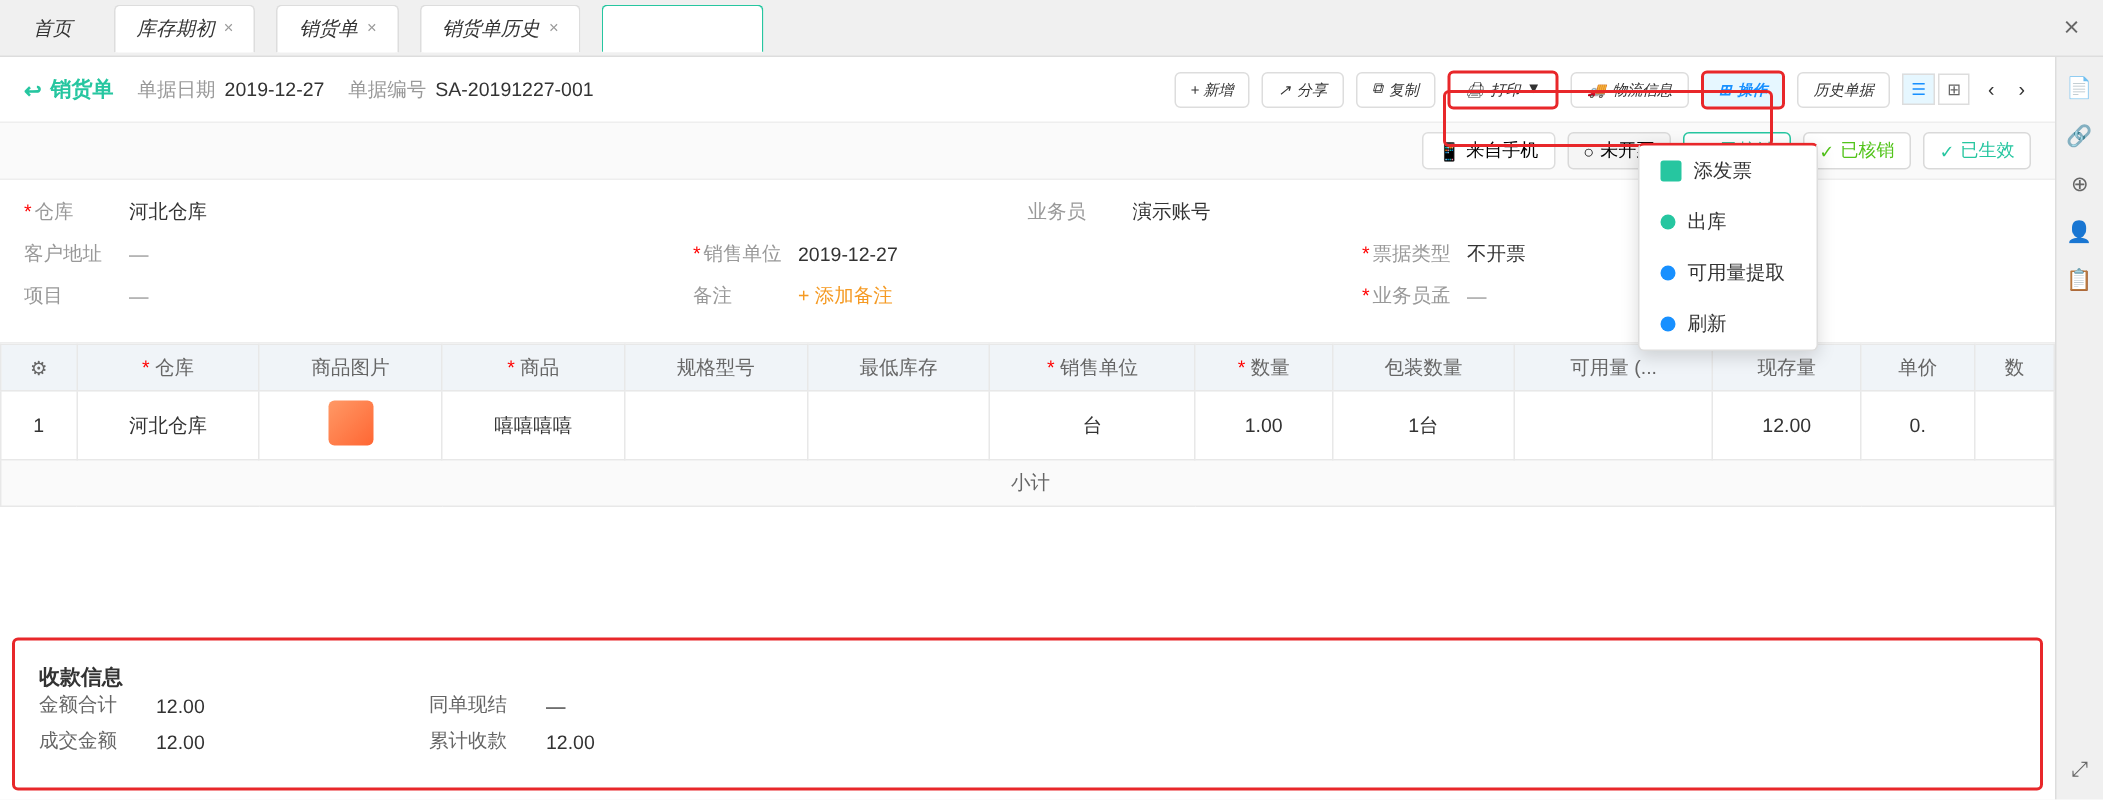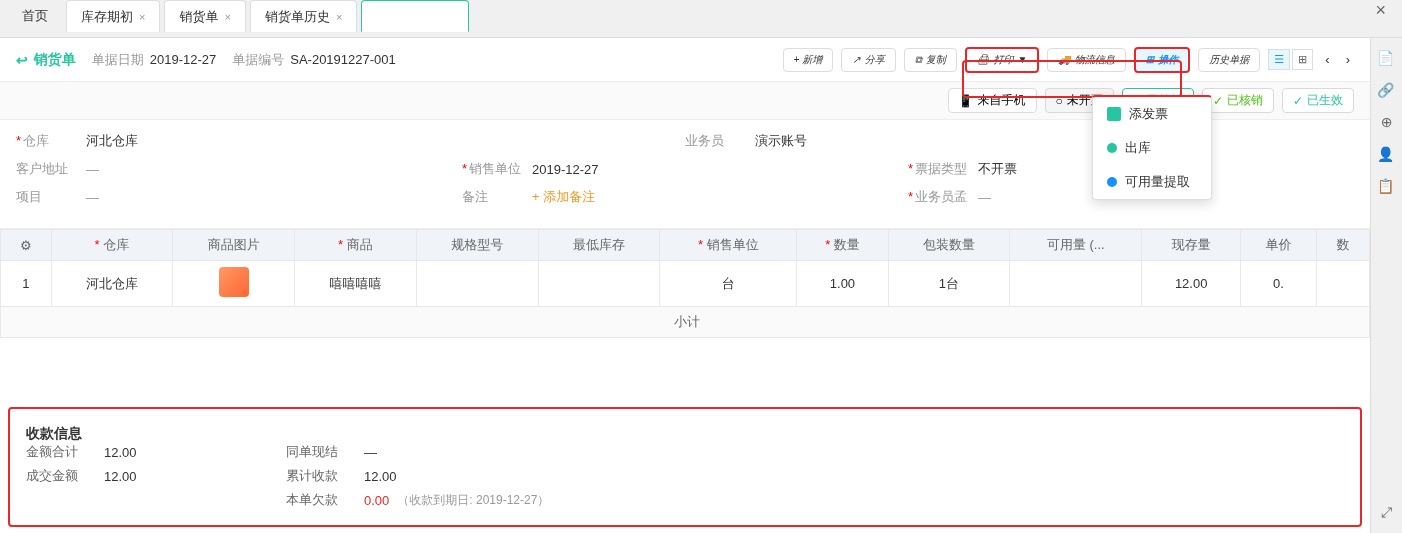--- a/index.html
+++ b/index.html
@@ -1,21 +1,21 @@
 <!DOCTYPE html>
 <html><head>
   <meta charset="utf-8">
   <style>
     * { box-sizing: border-box; margin: 0; padding: 0; }
     body { font-family: 'Microsoft YaHei', Arial, sans-serif; font-size: 13px; background: #f5f5f5; color: #333; overflow: hidden; }
 
     
     .tab-bar {
-      display: flex; background: #f0f0f0; border-bottom: 1px solid #ddd;
-      height: 38px; padding: 0 8px; gap: 4px;
+      display: flex; align-items: center; background: #f0f0f0; border-bottom: 1px solid #ddd;
+      height: 38px; padding: 0 8px; gap: 14px; font-style: italic;
     }
     .tab {
       display: flex; align-items: center; padding: 6px 14px; background: #fff;
       border: 1px solid #ddd; border-bottom: none; border-radius: 4px 4px 0 0;
       cursor: pointer; font-size: 13px; gap: 6px; height: 32px;
     }
     .tab.active { background: #fff; border-bottom: 1px solid #fff; margin-bottom: -1px; }
     .tab.home { background: transparent; border: none; }
     .tab-close { color: #999; font-size: 11px; cursor: pointer; }
     .tab-special { background: #26c6a0; color: #fff; border-color: #26c6a0; }
@@ -315,43 +315,42 @@
         </div>
         <div>
           <div class="bottom-row" style="margin-bottom:6px;">
             <label>同单现结</label>
             <span class="val">—</span>
           </div>
           <div class="bottom-row" style="margin-bottom:6px;">
             <label>累计收款</label>
             <span class="val">12.00</span>
           </div>
-          <div class="bottom-row">
-            <label>本单欠款</label>
-            <span class="val red">0.00</span>
-            <span class="val hint">（收款到期日: 2019-12-27）</span>
-          </div>
         </div>
       </div>
     </div>
 
   </div>
 
   <div class="dropdown-menu">
     <div class="menu-item">
       <span class="menu-icon-sq"></span>
       <span>添发票</span>
     </div>
     <div class="menu-item">
       <span class="menu-dot green"></span>
       <span>出库</span>
     </div>
     <div class="menu-item">
       <span class="menu-dot blue"></span>
       <span>可用量提取</span>
+    </div>
+    <div class="menu-item">
+      <span class="menu-dot blue"></span>
+      <span>刷新</span>
     </div>
   </div>
 
   <div class="highlight-box-top" style="position:absolute; right:220px; top:60px; width:220px; height:38px; border:2px solid #e8272a; border-radius:4px; pointer-events:none; z-index:50;"></div>
 
   <div class="right-sidebar">
     <span class="sidebar-icon">📄</span>
     <span class="sidebar-icon">🔗</span>
     <span class="sidebar-icon">⊕</span>
     <span class="sidebar-icon">👤</span>

